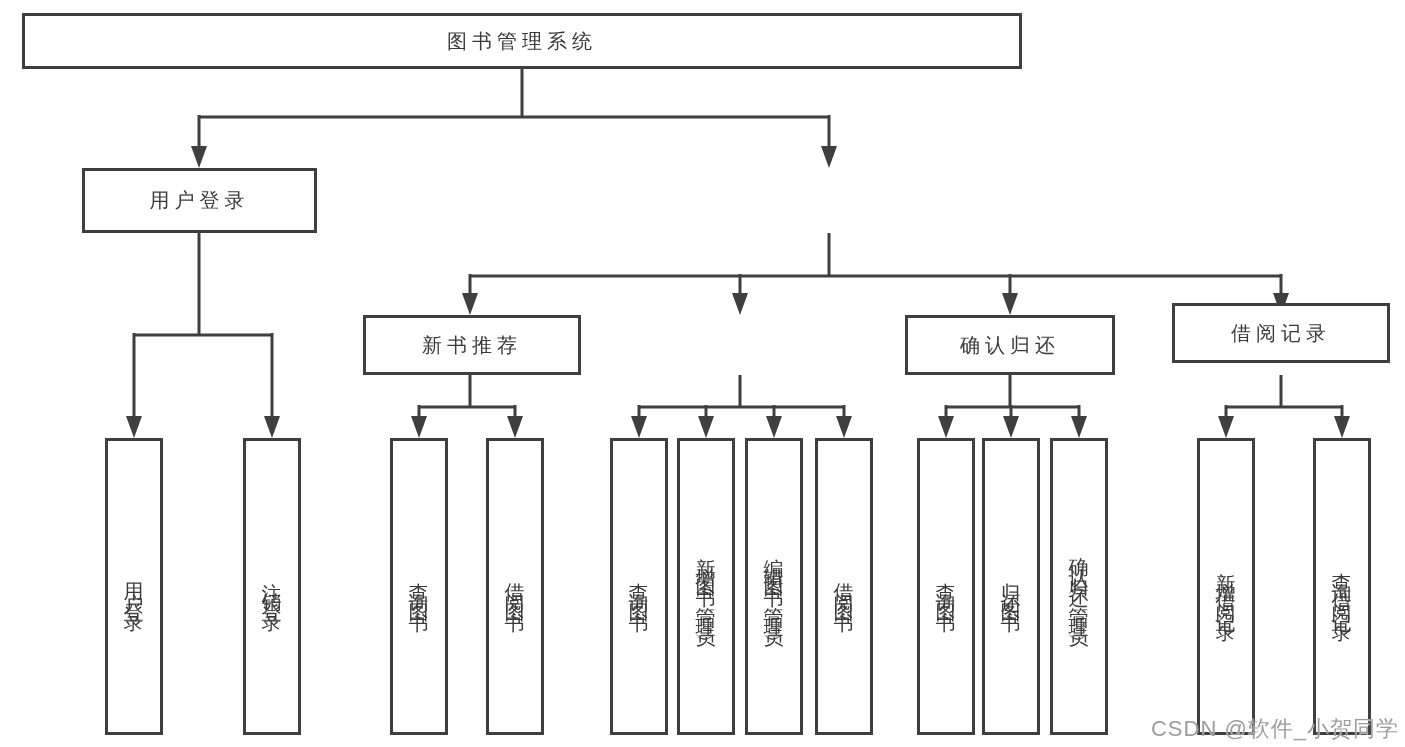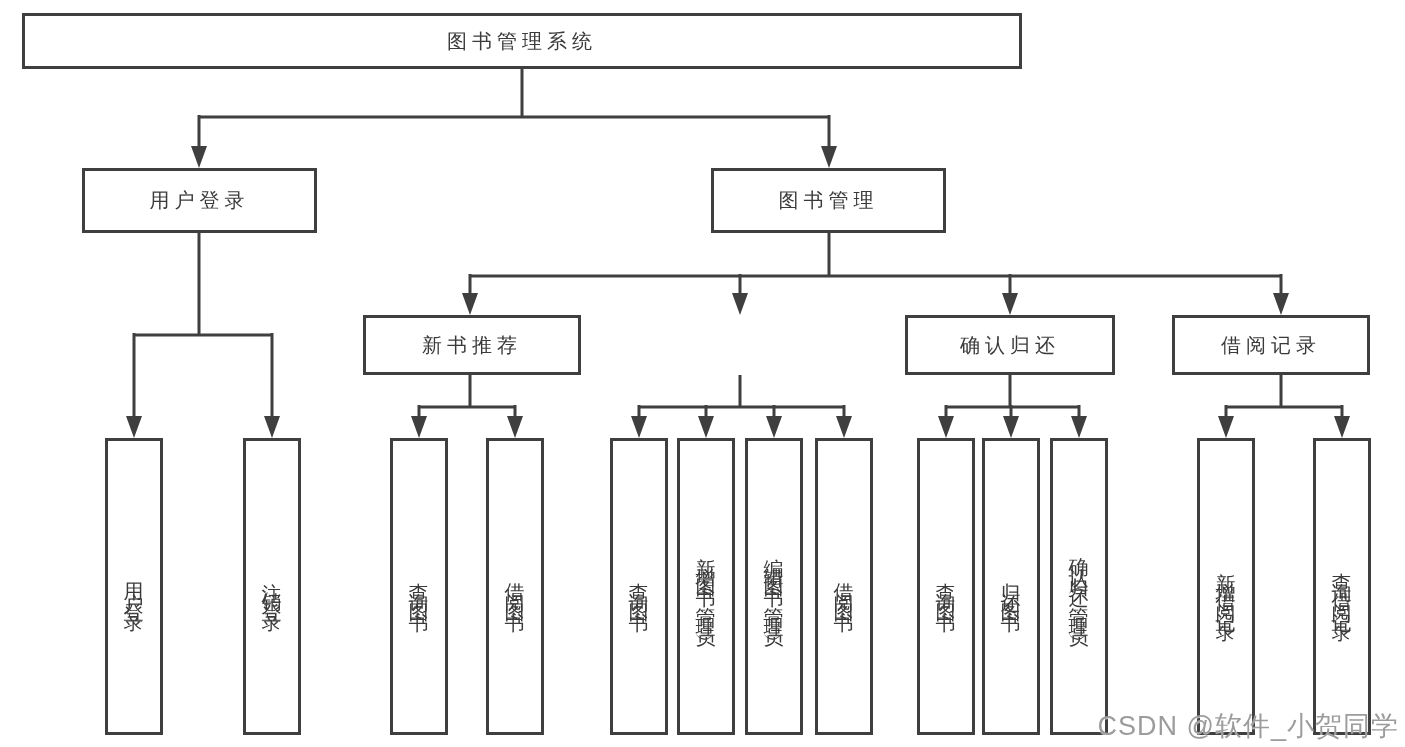--- a/index.html
+++ b/index.html
@@ -47,21 +47,21 @@
     letter-spacing:10px;
     font-size:20px;
     line-height:1.1;
     white-space:nowrap;
   }
   .watermark{
     position:absolute;
     right:6px;
     bottom:3px;
     z-index:5;
-    font-size:27px;
+    font-size:22px;
     letter-spacing:1px;
     color:#9c9c9c;
     text-shadow:0 1px 1px rgba(255,255,255,0.7);
   }
 </style>
 </head>
 <body>
 
 <div class="canvas">
 
@@ -111,25 +111,24 @@
     <g>
       <path d="M1281 375 V407 M1226 407 H1342 M1226 405 V421 M1342 405 V421"></path>
       <polygon points="1218,416 1234,416 1226,438"></polygon>
       <polygon points="1334,416 1350,416 1342,438"></polygon>
     </g>
   </svg>
 
   <div class="box" style="left:22px;top:13px;width:1000px;height:56px">图书管理系统</div>
 
   <div class="box" style="left:82px;top:168px;width:235px;height:65px">用户登录</div>
-  <div class="box" style="left:711px;top:168px;width:235px;height:65px">图书管理</div>
 
   <div class="box" style="left:363px;top:315px;width:218px;height:60px">新书推荐</div>
   <div class="box" style="left:905px;top:315px;width:210px;height:60px">确认归还</div>
-  <div class="box" style="left:1172px;top:315px;width:198px;height:60px">借阅记录</div>
+  <div class="box" style="left:1172px;top:303px;width:218px;height:60px">借阅记录</div>
 
   <div class="box" style="left:105px;top:438px;width:58px;height:297px">
     <span class="vtext">用户登录</span>
   </div>
   <div class="box" style="left:243px;top:438px;width:58px;height:297px">
     <span class="vtext">注销登录</span>
   </div>
 
   <div class="box" style="left:390px;top:438px;width:58px;height:297px">
     <span class="vtext">查询图书</span>

